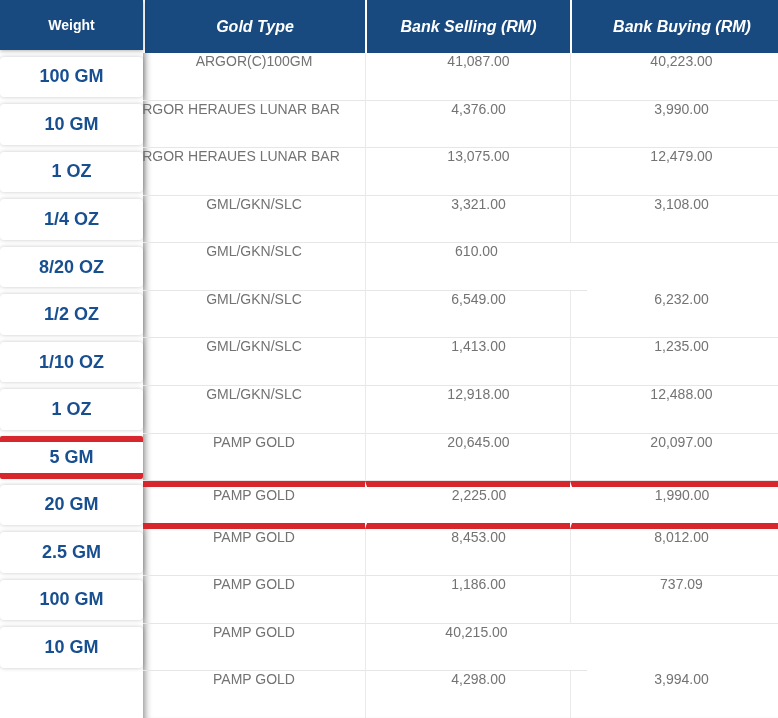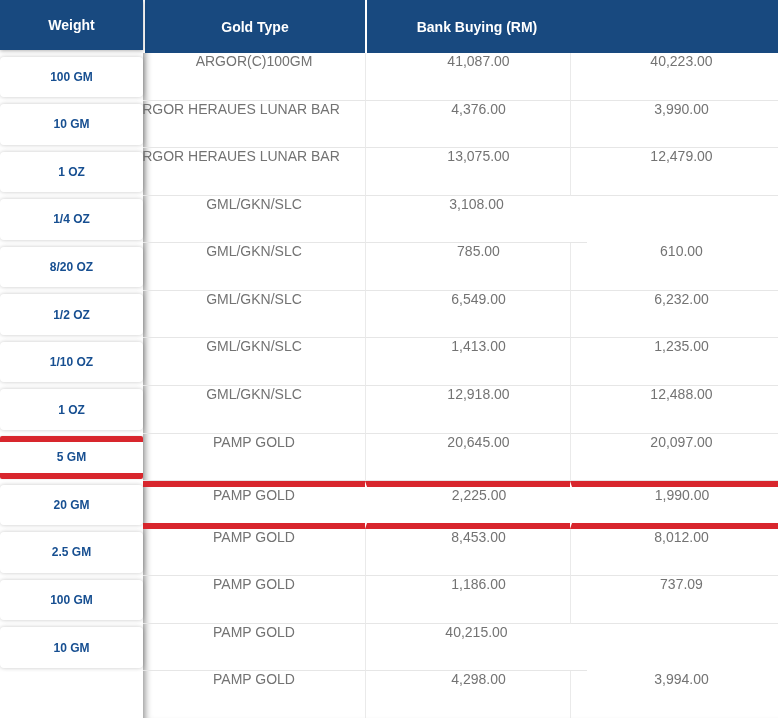--- a/index.html
+++ b/index.html
@@ -24,22 +24,23 @@
     background: #ffffff;
   }
   .s-header {
     display: flex;
     height: 53px;
     width: 649px;
     background: #18497f;
   }
   .s-hcell {
     display: flex; align-items: center; justify-content: center;
-    color: #ffffff; font-weight: bold; font-size: 14px;
+    color: #ffffff; font-weight: bold; font-size: 16px;
     border-left: 2px solid #ffffff;
+    font-style: italic;
   }
   .s-hcell.g { width: 222px; }
   .s-hcell.s { width: 205px; }
   .s-hcell.b { width: 222px; }
 
   .s-rows { width: 649px; }
   .s-row { display: flex; height: 47.571px; }
   .s-cell {
     display: flex; justify-content: center;
     font-size: 14px; color: #737373;
@@ -73,38 +74,39 @@
     box-shadow: 0 1px 4px rgba(0,0,0,0.30);
   }
   .w-cards { position: absolute; top: 53px; left: 0; width: 143px; }
   .w-slot { height: 47.571px; padding: 3.5px 0; }
   .w-card {
     height: 100%;
     background: #ffffff;
     border-radius: 4px;
     box-shadow: 0 0 4px rgba(0,0,0,0.22);
     display: flex; align-items: center; justify-content: center;
-    font-weight: bold; font-size: 12px; color: #174f91;
+    font-weight: bold; font-size: 18px; color: #174f91;
   }
   .w-slot.hl { padding: 2px 0; }
   .w-slot.hl .w-card {
     border-top: 6px solid #d8262d;
     border-bottom: 6px solid #d8262d;
     border-radius: 2px;
     box-shadow: 0 0 2px rgba(0,0,0,0.15);
   }
 </style>
 </head>
 <body>
 
 <div class="screen">
 
   <div class="scroll-area">
     <div class="s-header">
       <div class="s-hcell g">Gold Type</div>
+      <div class="s-hcell s">Bank Selling (RM)</div>
       <div class="s-hcell b">Bank Buying (RM)</div>
     </div>
     <div class="s-rows" id="scroll-rows">
         <div class="s-row">
           <div class="s-cell g">
             <span>ARGOR(C)100GM</span>
           </div>
           <div class="s-cell s">
             <span>41,087.00</span>
           </div>
@@ -131,30 +133,30 @@
             <span>13,075.00</span>
           </div>
           <div class="s-cell b">
             <span>12,479.00</span>
           </div>
         </div>
         <div class="s-row">
           <div class="s-cell g">
             <span>GML/GKN/SLC</span>
           </div>
+          <div class="s-cell s">
+            <span>3,321.00</span>
+          </div>
           <div class="s-cell b">
             <span>3,108.00</span>
           </div>
         </div>
         <div class="s-row">
           <div class="s-cell g">
             <span>GML/GKN/SLC</span>
-          </div>
-          <div class="s-cell s">
-            <span>785.00</span>
           </div>
           <div class="s-cell b">
             <span>610.00</span>
           </div>
         </div>
         <div class="s-row">
           <div class="s-cell g">
             <span>GML/GKN/SLC</span>
           </div>
           <div class="s-cell s">

